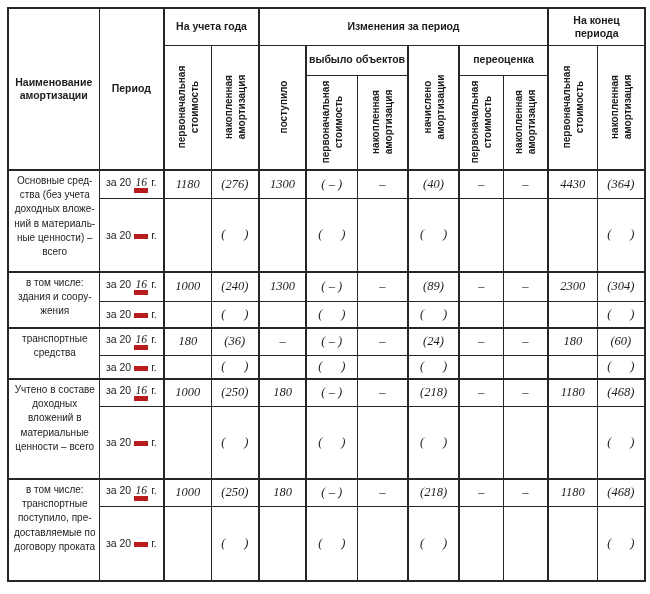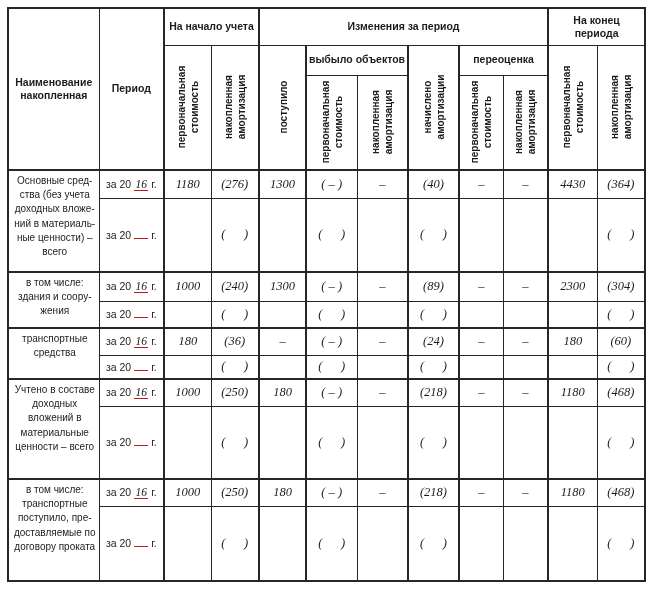--- a/index.html
+++ b/index.html
@@ -82,21 +82,21 @@
     font-size: 10.5px;
     white-space: nowrap;
   }
   .year {
     font-family: "Liberation Serif", serif;
     font-style: italic;
     font-size: 11.5px;
     display: inline-block;
     min-width: 14px;
     line-height: 11px;
-    border-bottom: 1px solid #b91c1c;
+    border-bottom: 5px solid #b91c1c;
     text-align: center;
     margin: 0 3px;
   }
   
   .fa tbody tr:nth-child(1)  { height: 28px; }
   .fa tbody tr:nth-child(2)  { height: 74px; }
   .fa tbody tr:nth-child(3)  { height: 29px; }
   .fa tbody tr:nth-child(4)  { height: 27px; }
   .fa tbody tr:nth-child(5)  { height: 27px; }
   .fa tbody tr:nth-child(6)  { height: 24px; }
@@ -118,23 +118,23 @@
       <col style="width:51px">
       <col style="width:51px">
     <col style="width:51px">
       <col style="width:44px">
       <col style="width:45px">
     <col style="width:49px">
       <col style="width:48px">
   </colgroup>
   <thead>
     <tr class="h1">
-      <th rowspan="3"><span class="hwrap" style="width:80px">Наименование накопленная</span></th>
+      <th rowspan="3"><span class="hwrap" style="width:80px">Наименование амортизации</span></th>
       <th rowspan="3">Период</th>
-      <th colspan="2" class="bl2">На начало учета</th>
+      <th colspan="2" class="bl2">На учета года</th>
       <th colspan="6" class="bl2">Изменения за период</th>
       <th colspan="2" class="bl2"><span class="hwrap narrow">На конец периода</span></th>
     </tr>
     <tr class="h2">
       <th rowspan="2" class="vcell bl2">
           <span class="vtext">первоначальная стоимость</span>
         </th>
       <th rowspan="2" class="vcell">
           <span class="vtext">накопленная амортизация</span>
         </th>

